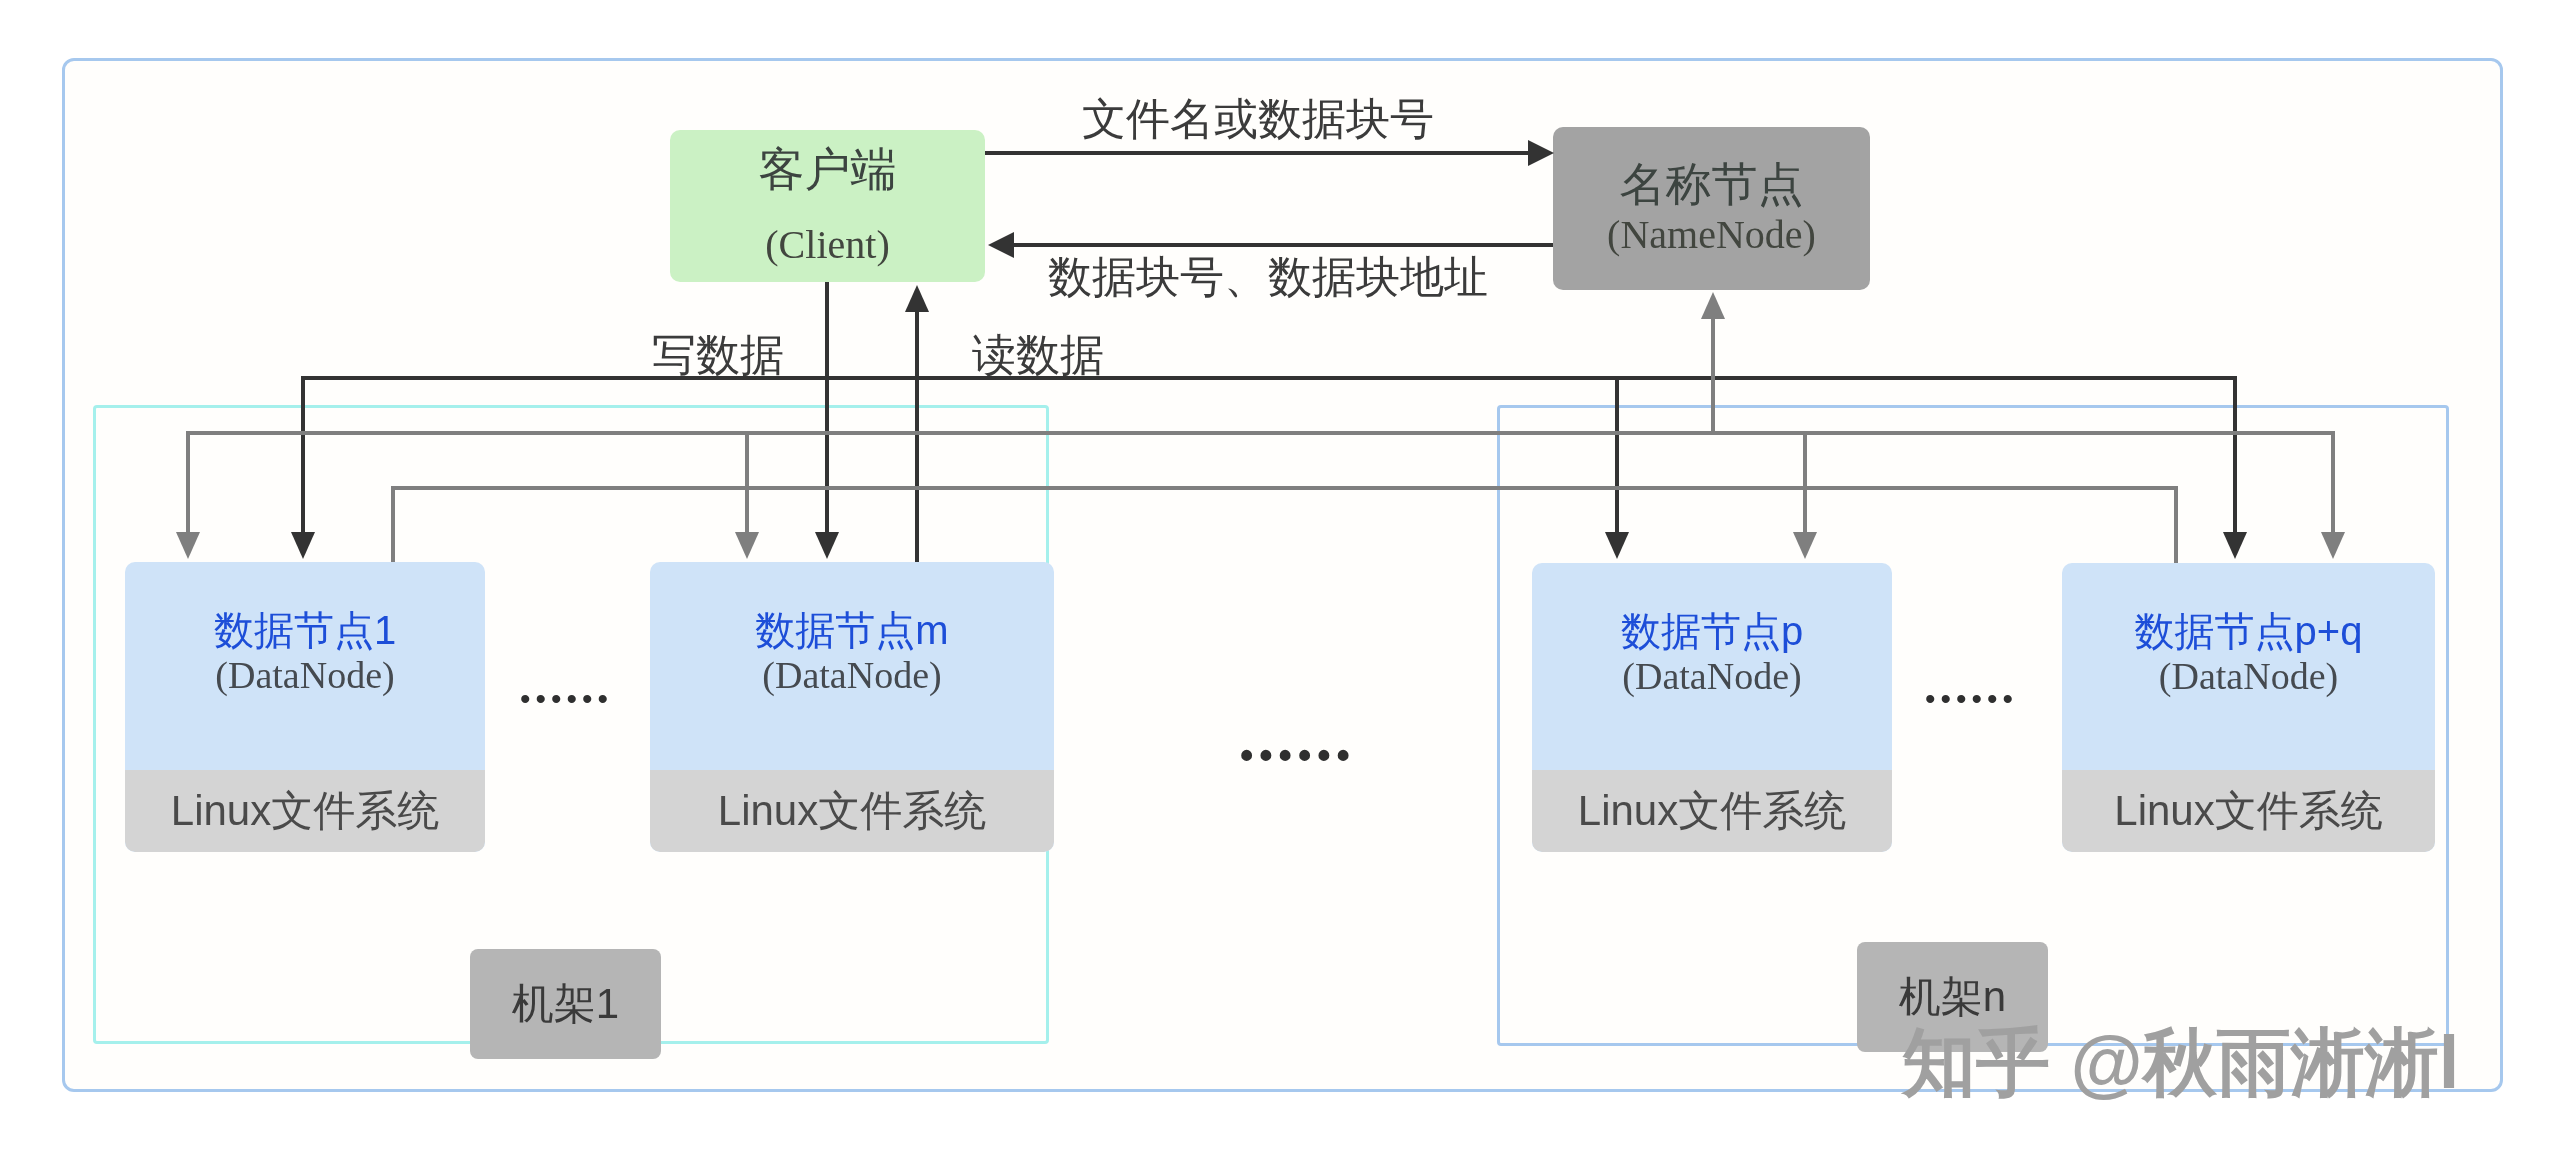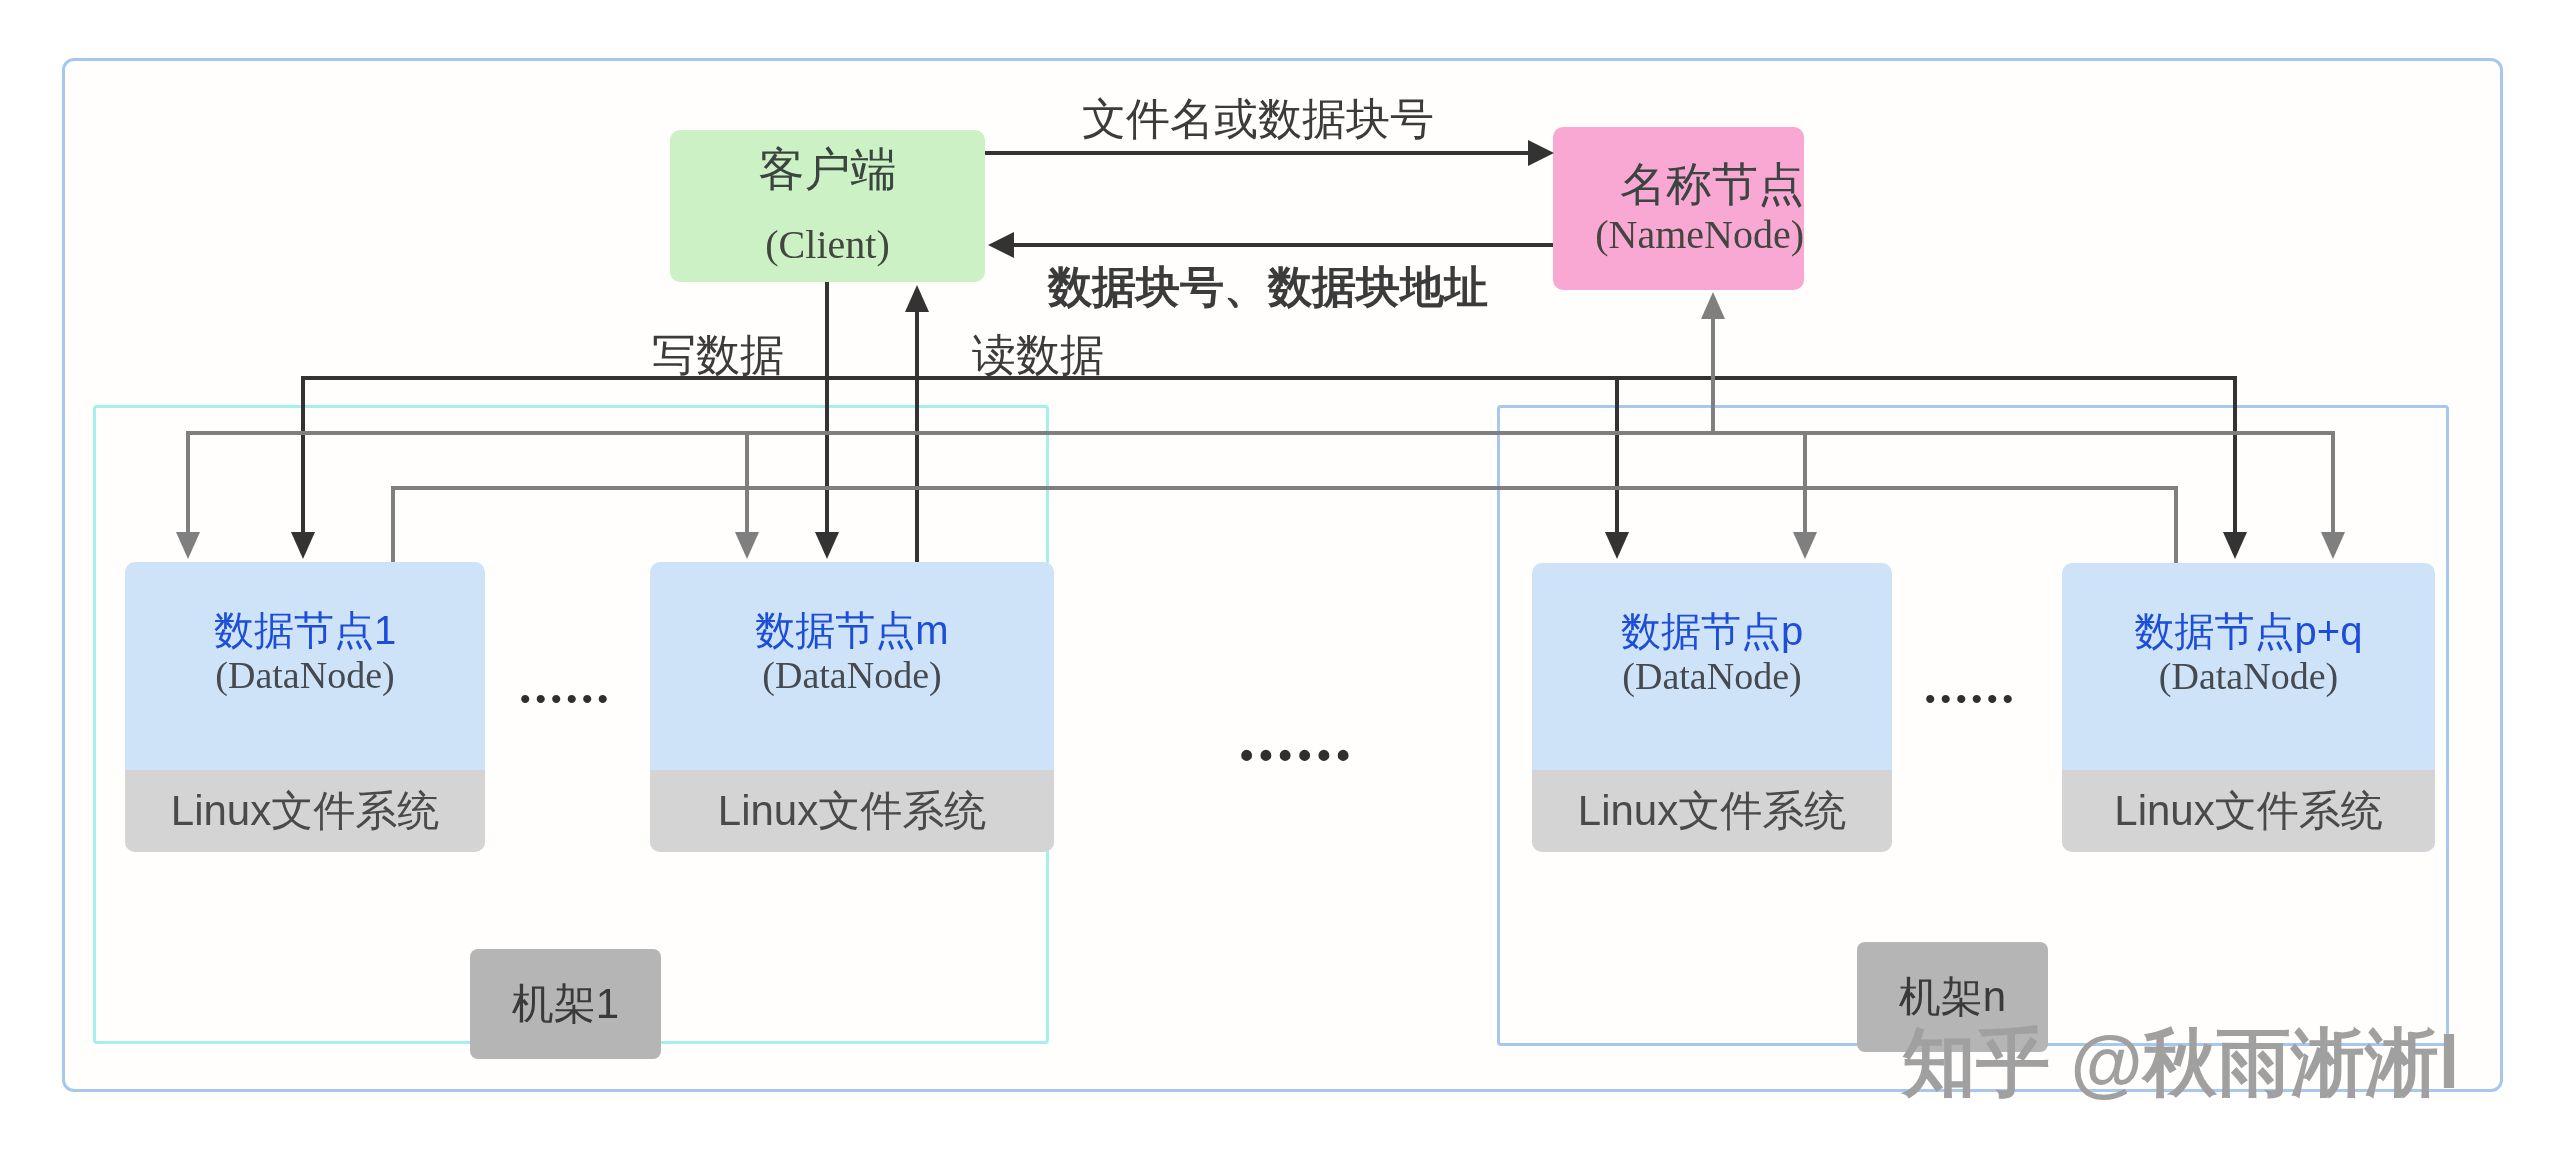--- a/index.html
+++ b/index.html
@@ -8,21 +8,21 @@
   .abs{position:absolute;}
   
   .outer-frame{left:62px;top:58px;width:2435px;height:1028px;border:3px solid #a6c8ee;border-radius:12px;background:#fffefc;}
   
   .rack-frame{border:3px solid;border-radius:4px;background:transparent;}
   .rack1{left:93px;top:405px;width:950px;height:633px;border-color:#a5f0ec;}
   .rack2{left:1497px;top:405px;width:946px;height:635px;border-color:#a6c8ee;}
   
   .node{border-radius:10px;display:flex;flex-direction:column;align-items:center;text-align:center;}
   .client{left:670px;top:130px;width:315px;height:152px;background:#cbf1c4;justify-content:center;gap:26px;}
-  .namenode{left:1553px;top:127px;width:251px;height:163px;background:#f9a8d4;justify-content:center;align-items:flex-end;}
+  .namenode{left:1553px;top:127px;width:317px;height:163px;background:#a3a3a3;justify-content:center;}
   .node .t1{font-size:46px;color:#3c4440;line-height:1.15;}
   .node .t2{font-family:"Liberation Serif",serif;font-size:40px;color:#42463f;line-height:1.2;}
   .datanode{background:#cfe3f8;overflow:hidden;}
   .dn-top{flex:1;display:flex;flex-direction:column;justify-content:center;align-items:center;width:100%;padding-bottom:26px;}
   .dn-top .t1{font-size:40px;color:#1d4ed8;}
   .dn-top .t2{font-family:"Liberation Serif",serif;font-size:38px;color:#454a50;}
   .dn-fs{height:82px;width:100%;background:#d4d4d4;display:flex;align-items:center;justify-content:center;
          font-size:42px;color:#4a4a4a;border-radius:0 0 10px 10px;}
   .dn1{left:125px;top:562px;width:360px;height:290px;}
   .dnm{left:650px;top:562px;width:404px;height:290px;}
@@ -70,21 +70,21 @@
     <div class="t1">名称节点</div>
     <div class="t2">(NameNode)</div>
   </div>
 
   <div class="abs hline black" style="left:985px;top:151px;width:547px;"></div>
   <div class="abs ah ah-right" style="left:1528px;top:140px;"></div>
   <div class="abs lbl" style="left:1082px;top:90px;">文件名或数据块号</div>
 
   <div class="abs hline black" style="left:1012px;top:243px;width:541px;"></div>
   <div class="abs ah ah-left" style="left:988px;top:232px;"></div>
-  <div class="abs lbl" style="left:1048px;top:258px;font-weight:bold;">数据块号、数据块地址</div>
+  <div class="abs lbl" style="left:1048px;top:248px;">数据块号、数据块地址</div>
 
   <div class="abs lbl" style="left:652px;top:326px;">写数据</div>
   <div class="abs lbl" style="left:972px;top:326px;">读数据</div>
 
   <div class="abs vline black" style="left:825px;top:282px;height:252px;"></div>
   <div class="abs ah ah-down" style="left:815px;top:532px;"></div>
 
   <div class="abs vline black" style="left:915px;top:310px;height:252px;"></div>
   <div class="abs ah ah-up" style="left:905px;top:285px;"></div>
 

